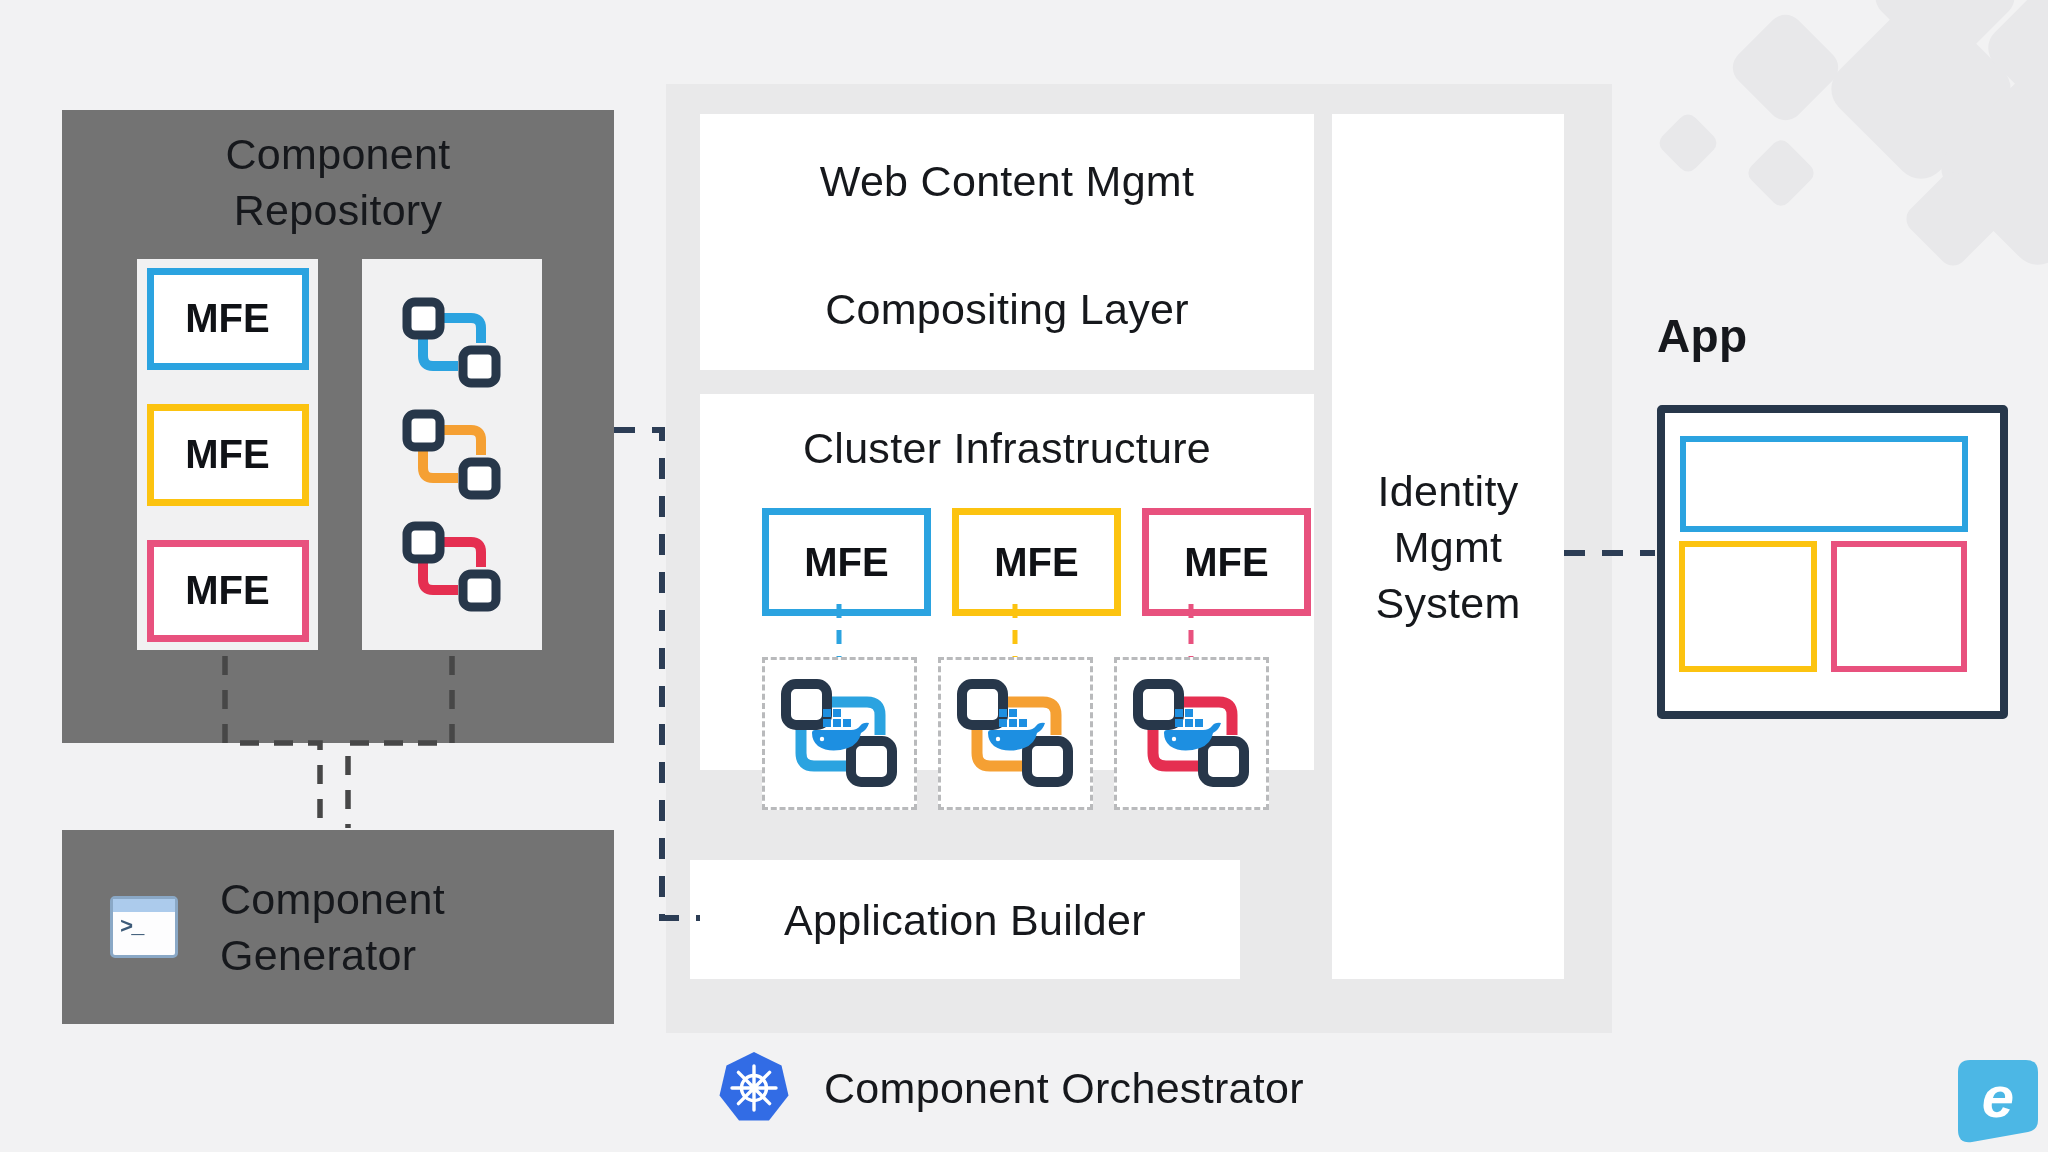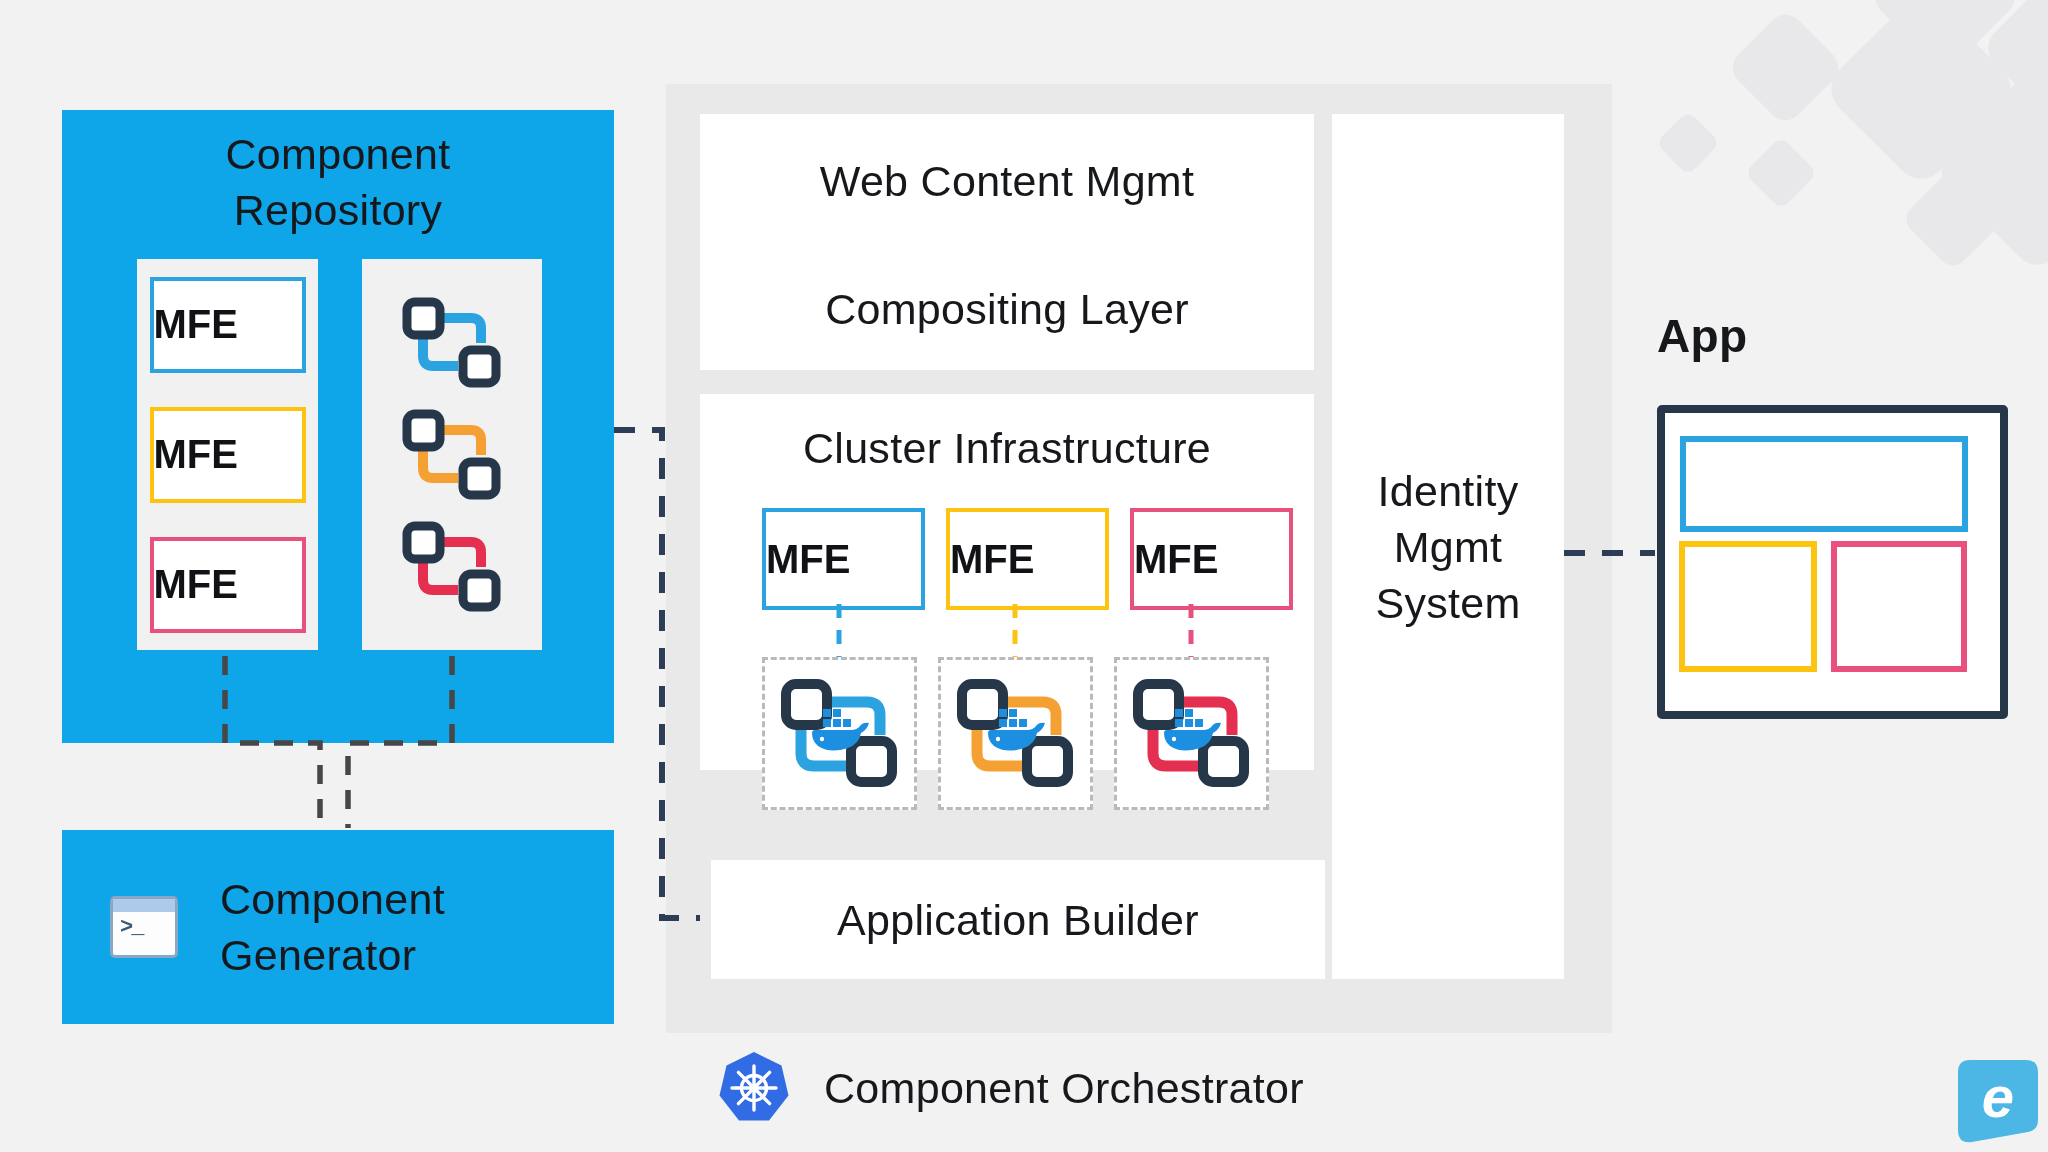--- a/index.html
+++ b/index.html
@@ -3,27 +3,27 @@
 <meta charset="utf-8">
 <style>
   html,body{margin:0;padding:0;background:#f2f2f3;}
   .canvas{
     position:relative;width:2048px;height:1152px;overflow:hidden;
     background:#f2f2f3;font-family:"Liberation Sans",sans-serif;color:#191b1f;
   }
   
   .diamond{position:absolute;background:#e8e8ea;transform:rotate(45deg);}
   
-  .panel{position:absolute;background:#0ea5e9;}
+  .panel{position:absolute;background:#737373;}
   .graypanel{position:absolute;background:#e9e9ea;}
   .wbox{position:absolute;background:#ffffff;display:flex;align-items:center;justify-content:center;}
   .lbl{font-size:43px;font-weight:500;letter-spacing:.3px;color:#16181c;line-height:56px;}
   .multiline{white-space:pre-line;text-align:center;}
   
-  .mfe{background:#fff;border:4px solid #0c4a6e;display:flex;align-items:center;justify-content:flex-start;
+  .mfe{background:#fff;border:7px solid #0c4a6e;display:flex;align-items:center;justify-content:center;
        font-size:40px;font-weight:700;color:#101216;}
   .b-blue{border-color:#2ba3e0}.b-yellow{border-color:#fcc310}.b-pink{border-color:#e8517e}
   
   .repo-title{position:absolute;left:0;top:16px;width:100%;}
   .subpanel{position:absolute;background:#f1f1f2;display:flex;flex-direction:column;
             align-items:center;justify-content:center;}
   .subpanel.mfes{left:75px;top:149px;width:181px;height:391px;gap:34px;}
   .subpanel.flows{left:300px;top:149px;width:180px;height:391px;gap:20px;}
   .repo-mfe{width:148px;height:88px;}
   
@@ -191,21 +191,21 @@
                 <rect x="23" y="10" width="8" height="8" fill="#1d8fe1"></rect>
                 <rect x="33" y="10" width="8" height="8" fill="#1d8fe1"></rect>
               <path d="M2 24 Q2 21 5 21 H41 Q47 21 50 17 Q53 13 59 14 Q57 21 51 24 Q49 35 38 39 Q20 45 8 37 Q2 32 2 24 Z" fill="#1d8fe1"></path>
               <circle cx="12" cy="30" r="2.2" fill="#fff"></circle>
             </g>
           </svg>
         </div>
       </div>
     </div>
 
-    <div class="wbox" style="left:45px;top:776px;width:614px;height:119px;">
+    <div class="wbox" style="left:24px;top:776px;width:550px;height:119px;">
       <span class="lbl">Application Builder</span>
     </div>
 
     <div class="wbox" style="left:666px;top:30px;width:232px;height:865px;">
       <span class="lbl multiline">Identity
 Mgmt
 System</span>
     </div>
   </section>
 

